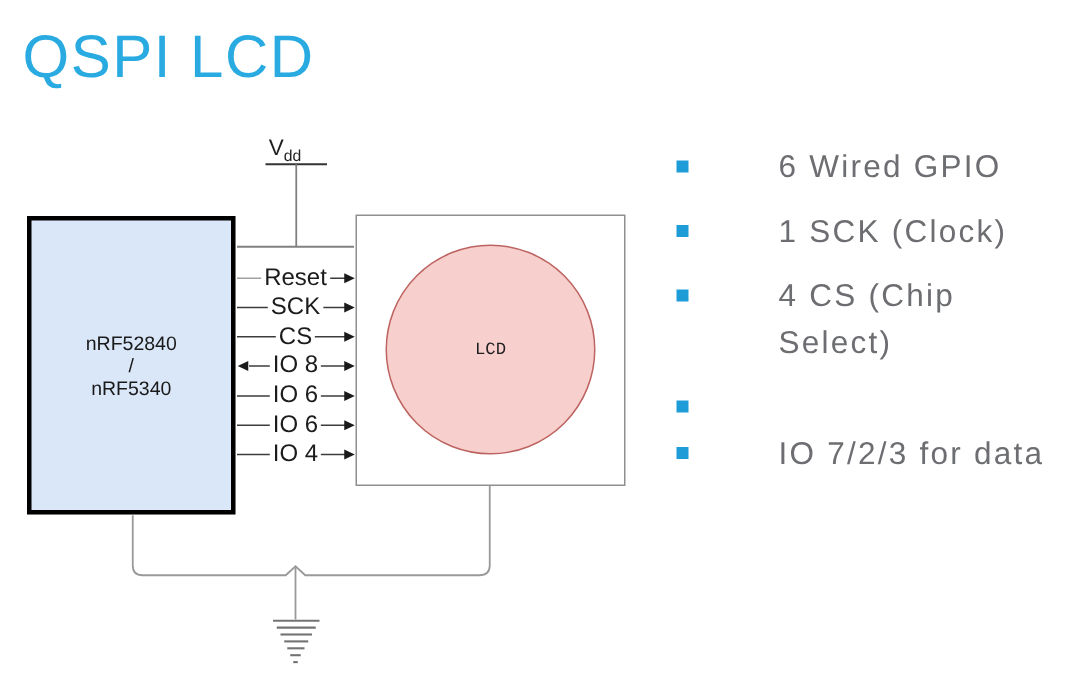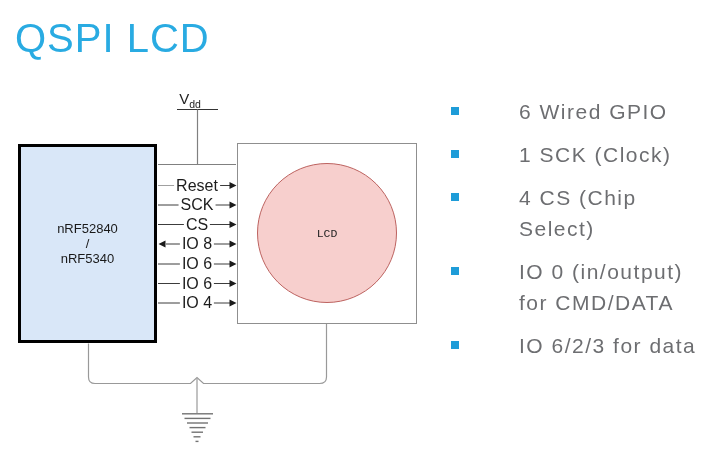--- a/index.html
+++ b/index.html
@@ -127,21 +127,20 @@
     <li>
       <span class="note-bullet"></span>
       <span class="note-text">1 SCK (Clock)</span>
     </li>
     <li>
       <span class="note-bullet"></span>
       <span class="note-text">4 CS (Chip Select)</span>
     </li>
     <li>
       <span class="note-bullet"></span>
-      <span class="note-text">IO 0 (in/output) for CMD/DATA</span>
     </li>
     <li>
       <span class="note-bullet"></span>
-      <span class="note-text">IO 6/2/3 for data</span>
+      <span class="note-text">IO 7/2/3 for data</span>
     </li>
   </ul>
 
 </div>
 
 </body></html>

